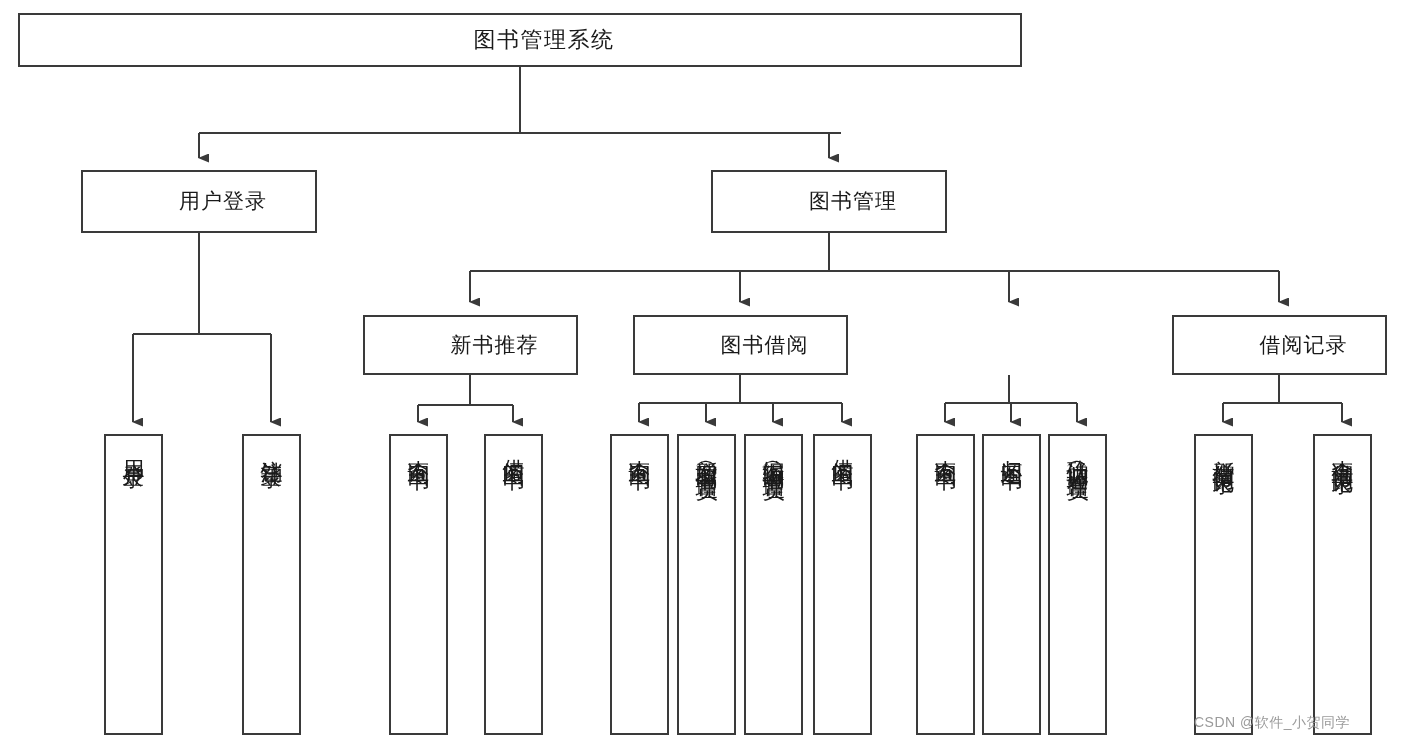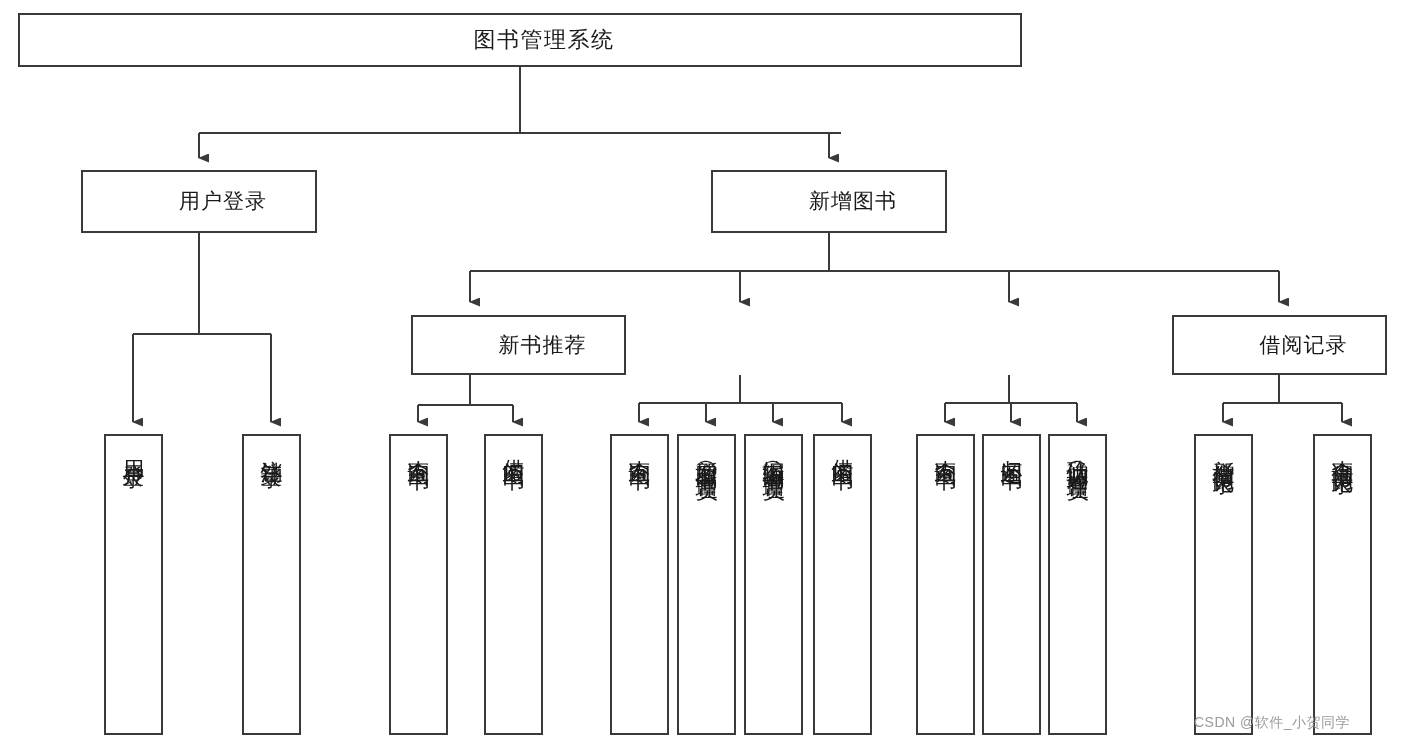--- a/index.html
+++ b/index.html
@@ -116,25 +116,28 @@
   </svg>
 
   <div class="node-box node-h node-root" style="left:18px;top:13px;width:1004px;height:54px;">
     <span class="node-label">图书管理系统</span>
   </div>
 
   <div class="node-box node-h" style="left:81px;top:170px;width:236px;height:63px;">
     <span class="node-label">用户登录</span>
   </div>
   <div class="node-box node-h" style="left:711px;top:170px;width:236px;height:63px;">
-    <span class="node-label">新增图书</span>
+    <span class="node-label">图书管理</span>
   </div>
 
-  <div class="node-box node-h" style="left:363px;top:315px;width:215px;height:60px;margin-left:48px;">
+  <div class="node-box node-h" style="left:363px;top:315px;width:215px;height:60px;">
     <span class="node-label">新书推荐</span>
+  </div>
+  <div class="node-box node-h" style="left:633px;top:315px;width:215px;height:60px;">
+    <span class="node-label">图书借阅</span>
   </div>
   <div class="node-box node-h" style="left:1172px;top:315px;width:215px;height:60px;">
     <span class="node-label">借阅记录</span>
   </div>
 
   <div class="node-box node-v" style="left:104px;top:434px;width:59px;height:301px;">
     <span class="node-label">用户登录</span>
   </div>
   <div class="node-box node-v" style="left:242px;top:434px;width:59px;height:301px;">
     <span class="node-label">注销登录</span>

